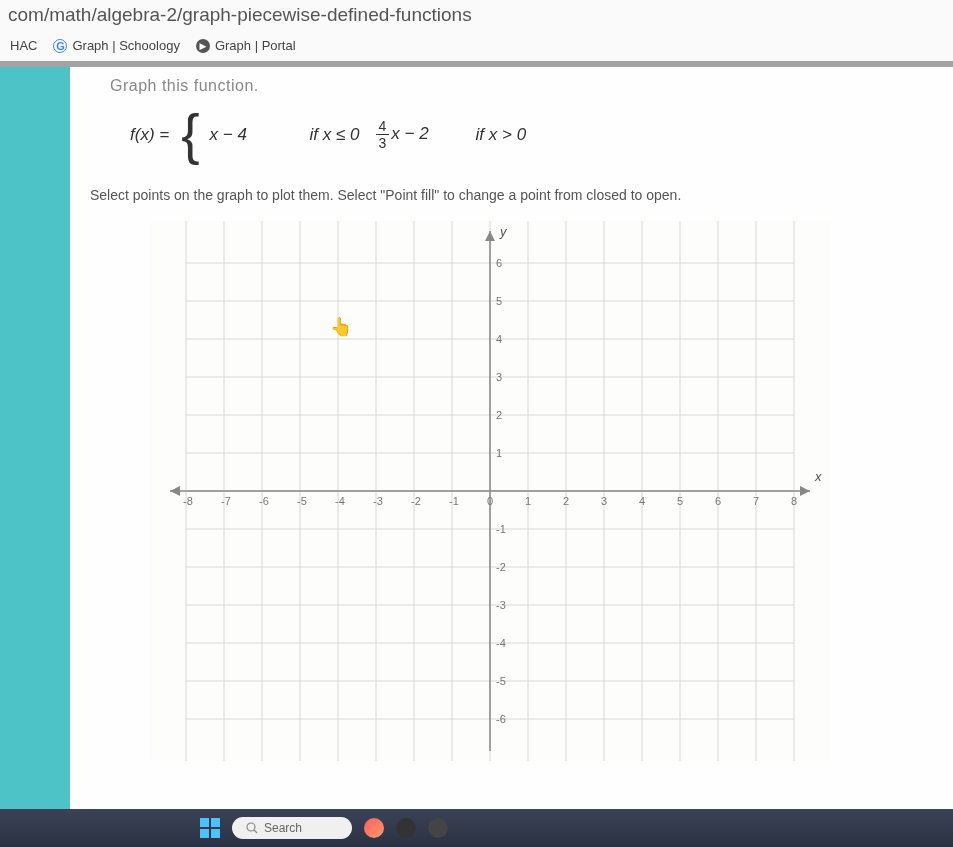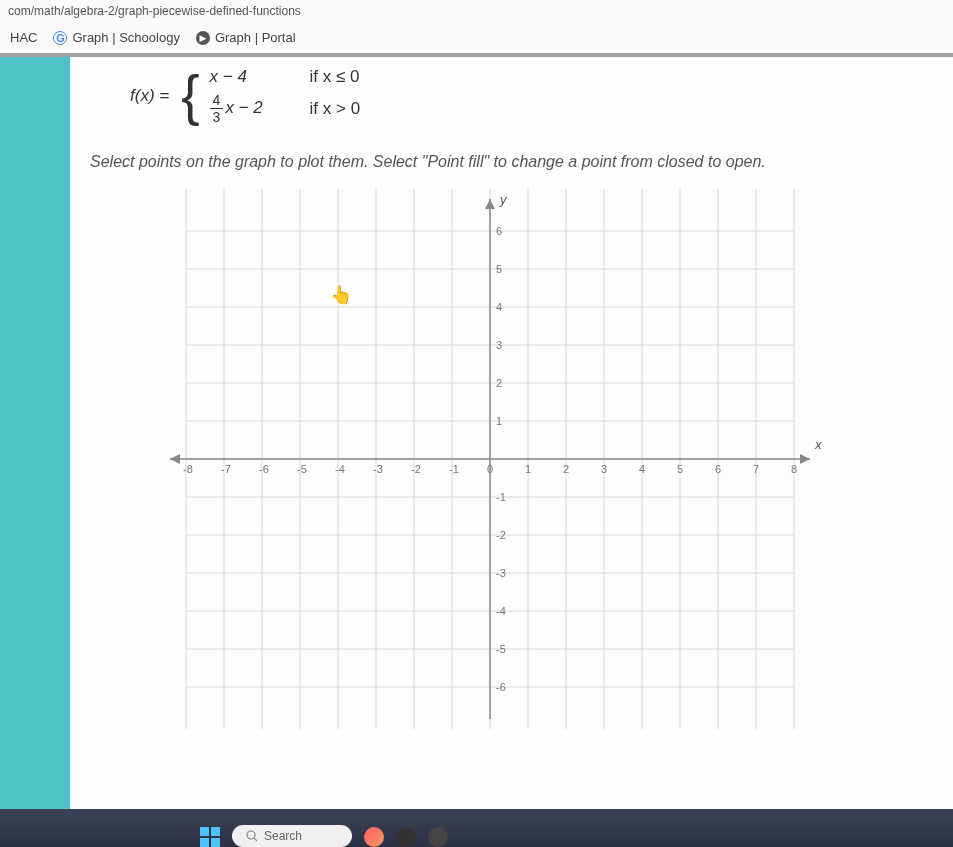--- a/index.html
+++ b/index.html
@@ -7,28 +7,28 @@
       font-family: Arial, sans-serif;
       background: #f5f5f0;
       width: 953px;
       height: 847px;
       overflow: hidden;
       position: relative;
     }
     .url-bar {
       padding: 4px 8px;
       color: #555;
-      font-size: 12px;
+      font-size: 19px;
       background: #fafafa;
     }
     .bookmarks {
       display: flex;
       gap: 16px;
       padding: 8px 10px;
-      border-bottom: 4px solid #a3a3a3;
+      border-bottom: 6px solid #a3a3a3;
       font-size: 13px;
       color: #444;
       background: #fafafa;
     }
     .bookmark-item {
       display: flex;
       align-items: center;
       gap: 5px;
       cursor: pointer;
     }
@@ -83,39 +83,38 @@
       color: #333;
     }
     .fx { font-style: italic; margin-right: 12px; }
     .brace {
       font-size: 55px;
       font-weight: 100;
       margin-right: 10px;
       color: #333;
       line-height: 0.9;
     }
-    .pieces { display: flex; flex-direction: column; gap: 5px; }
+    .pieces { display: flex; gap: 16px; }
     .piece-row { display: flex; align-items: center; }
     .expr { width: 100px; font-style: italic; }
-    .cond { }
+    .cond { font-style: italic; }
     .frac {
       display: inline-flex;
       flex-direction: column;
       align-items: center;
       vertical-align: middle;
       font-size: 14px;
       font-style: normal;
       margin-right: 2px;
     }
     .frac .num { border-bottom: 1px solid #333; padding: 0 3px; }
     .frac .den { padding: 0 3px; }
     .instruction {
       color: #555;
-      font-style: italic;
-      font-size: 16px;
+      font-size: 14px;
       line-height: 1.5;
       margin-bottom: 15px;
     }
     .graph-container {
       width: 680px;
       height: 540px;
       margin-left: 60px;
       position: relative;
       background: #fdfdfc;
     }
@@ -132,21 +131,21 @@
       color: #7cb342;
     }
     .taskbar {
       position: absolute;
       bottom: 0;
       left: 0;
       right: 0;
       height: 38px;
       background: linear-gradient(180deg, #3a4356, #2a3142);
       display: flex;
-      align-items: flex-end;
+      align-items: center;
       padding: 0 200px;
       gap: 12px;
     }
     .win-icon {
       width: 20px; height: 20px;
       display: grid;
       grid-template-columns: 1fr 1fr;
       grid-template-rows: 1fr 1fr;
       gap: 2px;
     }
@@ -182,20 +181,21 @@
   </div>
   <div class="bookmark-item">
     <span class="clever-icon">▶</span>
     <span>Graph | Portal</span>
   </div>
 </div>
 
 <div class="content-wrapper">
   <div class="sidebar"></div>
   <div class="main">
+    <div class="title-partial">Graph this function.</div>
 
     <div class="function-def">
       <span class="fx">f(x) =</span>
       <span class="brace">{</span>
       <div class="pieces">
         <div class="piece-row">
           <span class="expr">x − 4</span>
           <span class="cond">if x ≤ 0</span>
         </div>
         <div class="piece-row">

